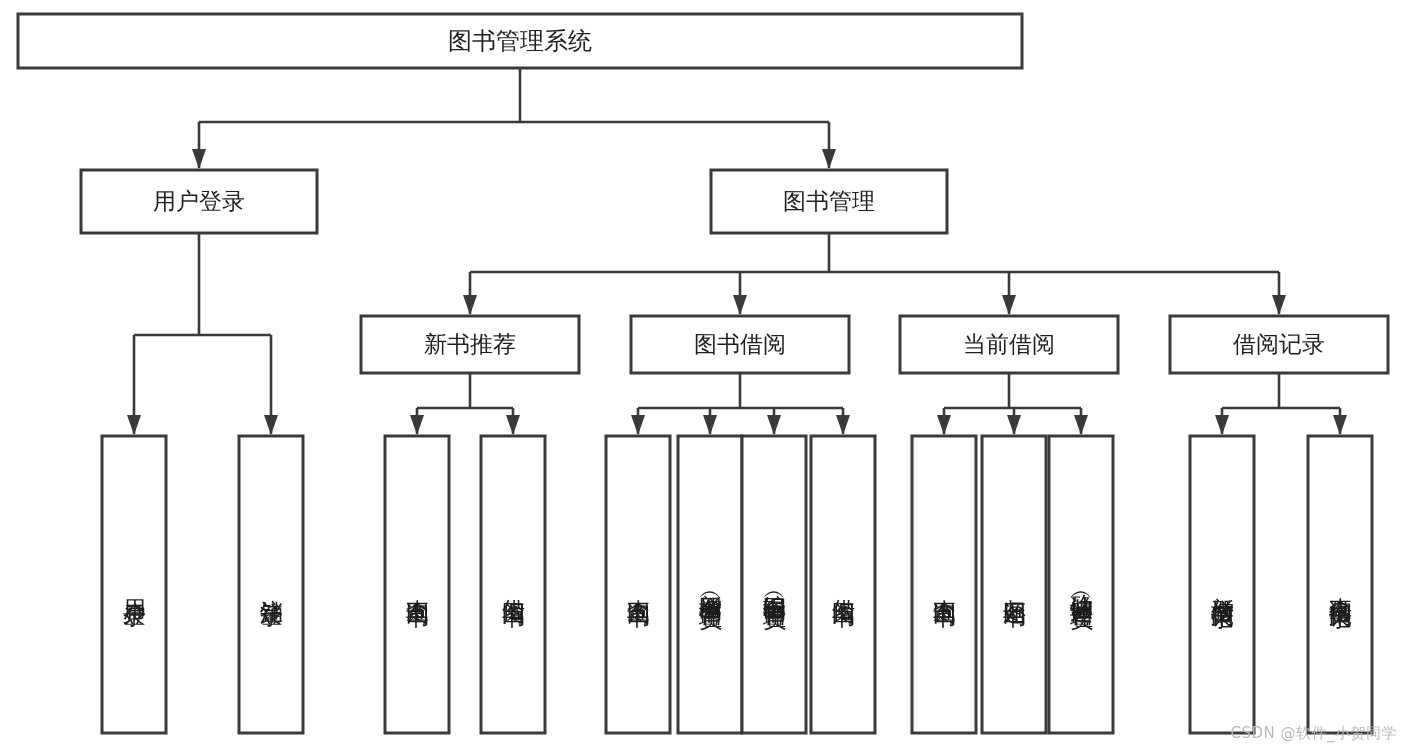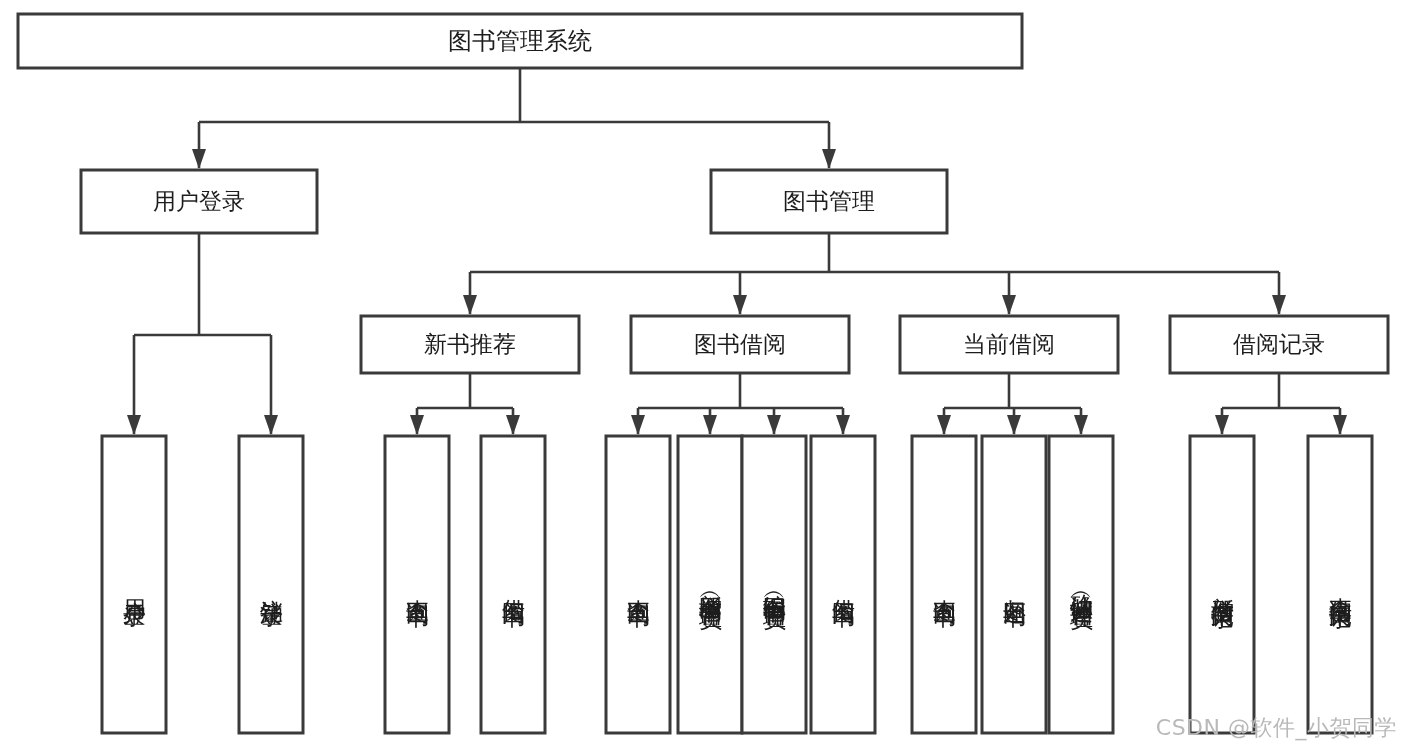--- a/index.html
+++ b/index.html
@@ -66,21 +66,21 @@
     letter-spacing: 2px;
     color: #1d1d1d;
     white-space: nowrap;
     pointer-events: none;
   }
   #watermark {
     position: absolute;
     right: 8px;
     bottom: 4px;
     font-family: "DejaVu Sans", "Liberation Sans", sans-serif;
-    font-size: 22px;
+    font-size: 15px;
     color: #b9b9b9;
     letter-spacing: 0.5px;
     user-select: none;
   }
 </style>
 </head>
 <body>
 
 <div id="diagram-root">
 

